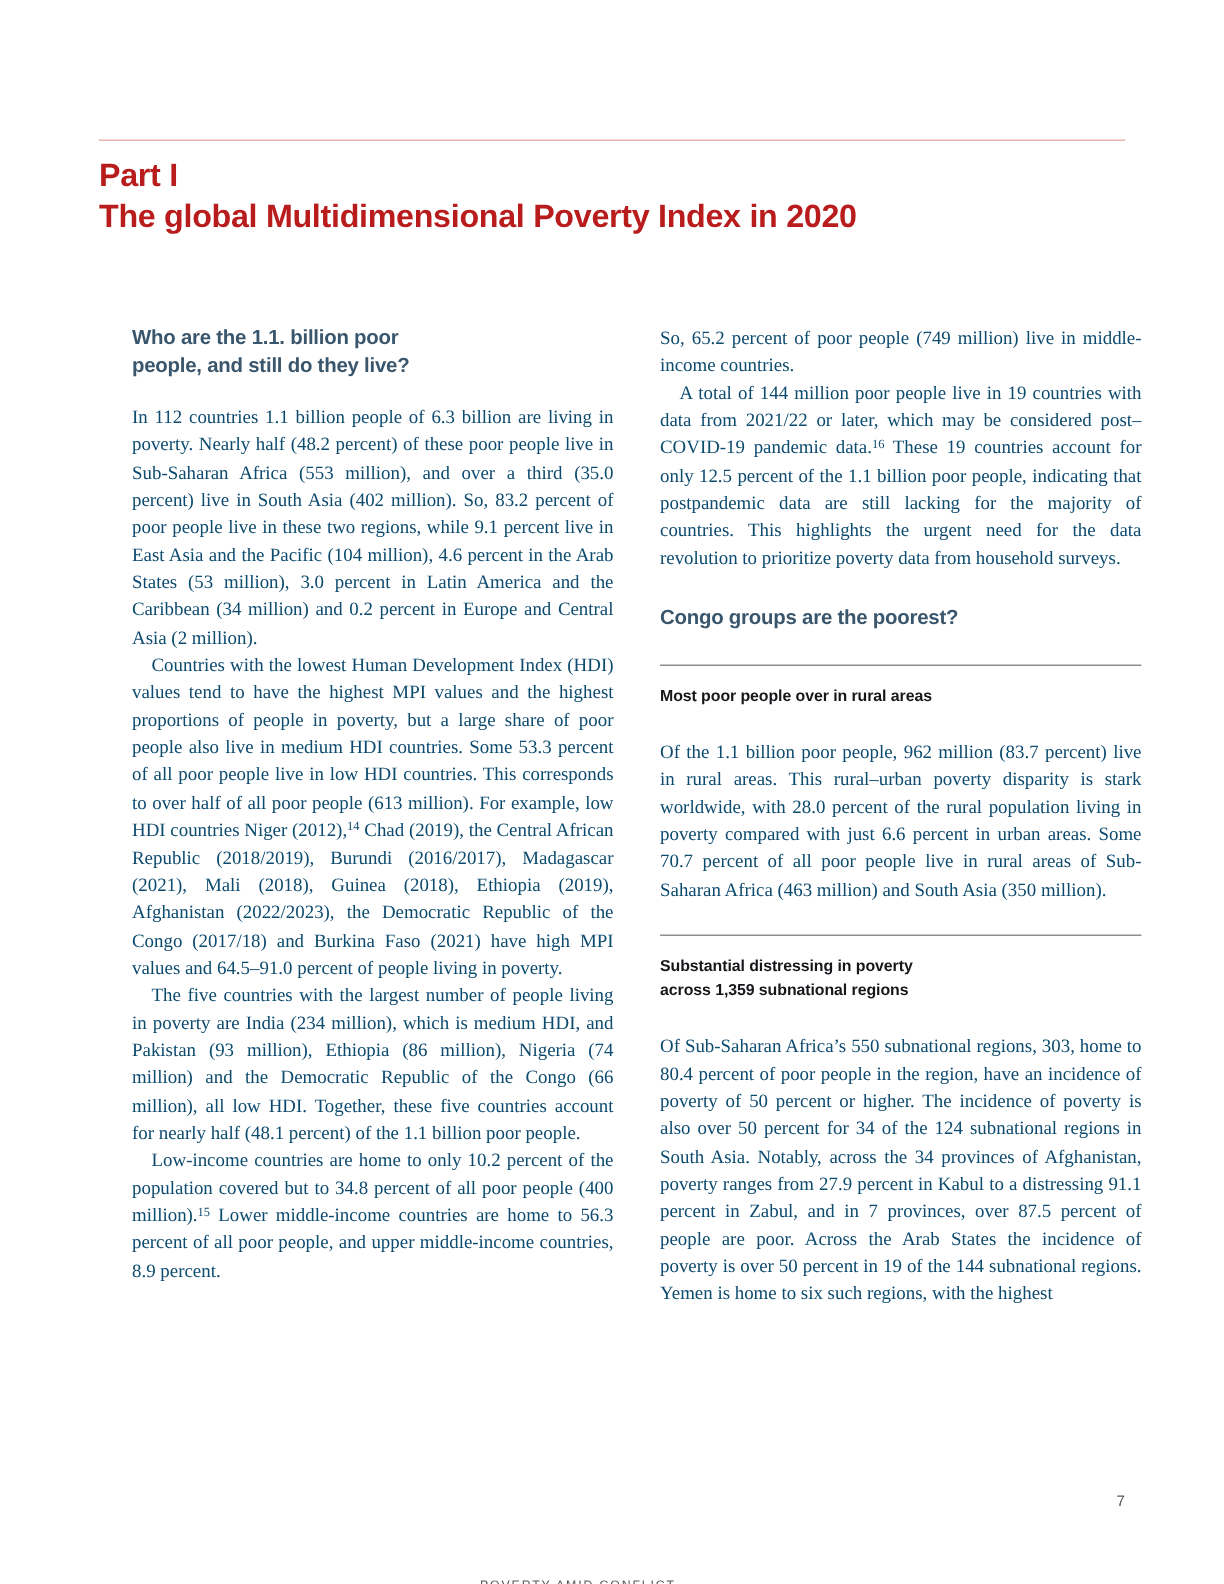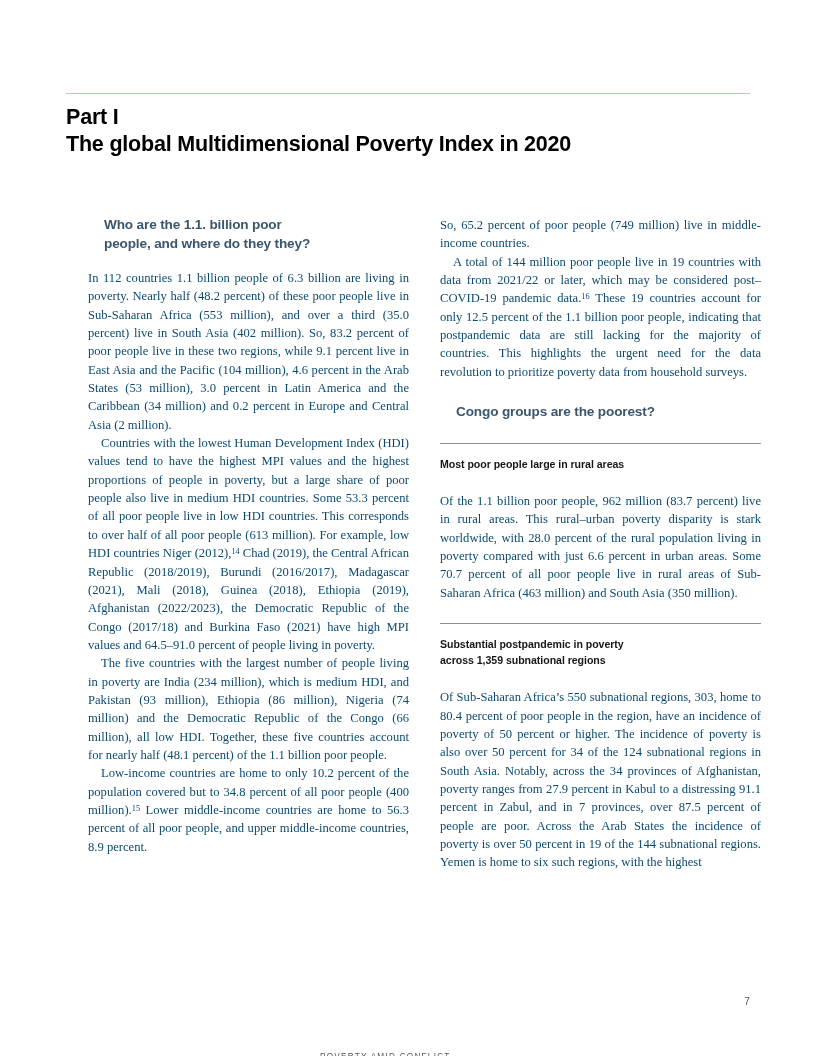--- a/index.html
+++ b/index.html
@@ -30,21 +30,21 @@
   .part-head {
     position: absolute;
     left: 66px;
     top: 104px;
     width: 700px;
     font-family: "Liberation Sans", sans-serif;
     font-weight: bold;
     font-size: 21.5px;
     line-height: 27px;
     letter-spacing: -0.2px;
-    color: #000000;
+    color: #b91c1c;
   }
   .part-head .line1 { display: block; }
   .part-head .line2 { display: block; }
 
   
   .col {
     position: absolute;
     top: 216px;
     width: 321px;
   }
@@ -52,21 +52,21 @@
   .col-right { left: 440px; }
 
   
   .sec-head {
     font-family: "Liberation Sans", sans-serif;
     font-weight: bold;
     font-size: 13.6px;
     line-height: 18.5px;
     letter-spacing: -0.15px;
     color: #3a566c;
-    margin: 0 0 16px 16px;
+    margin: 0 0 16px 0;
   }
   .sec-head span { display: block; }
 
   
   p.body {
     margin: 0;
     font-family: "Liberation Serif", serif;
     font-size: 12.6px;
     line-height: 18.35px;
     color: #0c4a6e;
@@ -132,21 +132,21 @@
 
   <div class="part-head">
     <span class="line1">Part I</span>
     <span class="line2">The global Multidimensional Poverty Index in 2020</span>
   </div>
 
   <div class="col col-left">
 
     <div class="sec-head">
       <span>Who are the 1.1. billion poor</span>
-      <span>people, and where do they they?</span>
+      <span>people, and still do they live?</span>
     </div>
 
     <p class="body">In 112 countries 1.1 billion people of 6.3 billion are living in poverty. Nearly half (48.2 percent) of these poor people live in Sub-Saharan Africa (553 million), and over a third (35.0 percent) live in South Asia (402 million). So, 83.2 percent of poor people live in these two regions, while 9.1 percent live in East Asia and the Pacific (104 million), 4.6 percent in the Arab States (53 million), 3.0 percent in Latin America and the Caribbean (34 million) and 0.2 percent in Europe and Central Asia (2 million).</p>
 
     <p class="body indent"><span>Countries with the lowest Human Development Index (HDI) values tend to have the highest MPI values and the highest proportions of people in poverty, but a large share of poor people also live in medium HDI countries. Some 53.3 percent of all poor people live in low HDI countries. This corresponds to over half of all poor people (613 million). For example, low HDI countries Niger (2012),</span><sup>14</sup> <span>Chad (2019), the Central African Republic (2018/2019), Burundi (2016/2017), Madagascar (2021), Mali (2018), Guinea (2018), Ethiopia (2019), Afghanistan (2022/2023), the Democratic Republic of the Congo (2017/18) and Burkina Faso (2021) have high MPI values and 64.5–91.0 percent of people living in poverty.</span></p>
 
     <p class="body indent">The five countries with the largest number of people living in poverty are India (234 million), which is medium HDI, and Pakistan (93 million), Ethiopia (86 million), Nigeria (74 million) and the Democratic Republic of the Congo (66 million), all low HDI. Together, these five countries account for nearly half (48.1 percent) of the 1.1 billion poor people.</p>
 
     <p class="body indent"><span>Low-income countries are home to only 10.2 percent of the population covered but to 34.8 percent of all poor people (400 million).</span><sup>15</sup> <span>Lower middle-income countries are home to 56.3 percent of all poor people, and upper middle-income countries, 8.9 percent.</span></p>
 
@@ -158,29 +158,29 @@
 
     <p class="body indent"><span>A total of 144 million poor people live in 19 countries with data from 2021/22 or later, which may be considered post–COVID-19 pandemic data.</span><sup>16</sup> <span>These 19 countries account for only 12.5 percent of the 1.1 billion poor people, indicating that postpandemic data are still lacking for the majority of countries. This highlights the urgent need for the data revolution to prioritize poverty data from household surveys.</span></p>
 
     <div class="sec-head" style="margin-top:22px; margin-bottom:0;">
       <span>Congo groups are the poorest?</span>
     </div>
 
     <div class="boxsec">
       <div class="box-rule"></div>
       <div class="box-title">
-        <span>Most poor people large in rural areas</span>
+        <span>Most poor people over in rural areas</span>
       </div>
       <p class="body box-body">Of the 1.1 billion poor people, 962 million (83.7 percent) live in rural areas. This rural–urban poverty disparity is stark worldwide, with 28.0 percent of the rural population living in poverty compared with just 6.6 percent in urban areas. Some 70.7 percent of all poor people live in rural areas of Sub-Saharan Africa (463 million) and South Asia (350 million).</p>
     </div>
 
     <div class="boxsec">
       <div class="box-rule"></div>
       <div class="box-title">
-        <span>Substantial postpandemic in poverty</span>
+        <span>Substantial distressing in poverty</span>
         <span>across 1,359 subnational regions</span>
       </div>
       <p class="body box-body">Of Sub-Saharan Africa’s 550 subnational regions, 303, home to 80.4 percent of poor people in the region, have an incidence of poverty of 50 percent or higher. The incidence of poverty is also over 50 percent for 34 of the 124 subnational regions in South Asia. Notably, across the 34 provinces of Afghanistan, poverty ranges from 27.9 percent in Kabul to a distressing 91.1 percent in Zabul, and in 7 provinces, over 87.5 percent of people are poor. Across the Arab States the incidence of poverty is over 50 percent in 19 of the 144 subnational regions. Yemen is home to six such regions, with the highest</p>
     </div>
 
   </div>
 
   <div class="footer-label">POVERTY AMID CONFLICT</div>
   <div class="footer-page">7</div>
 

